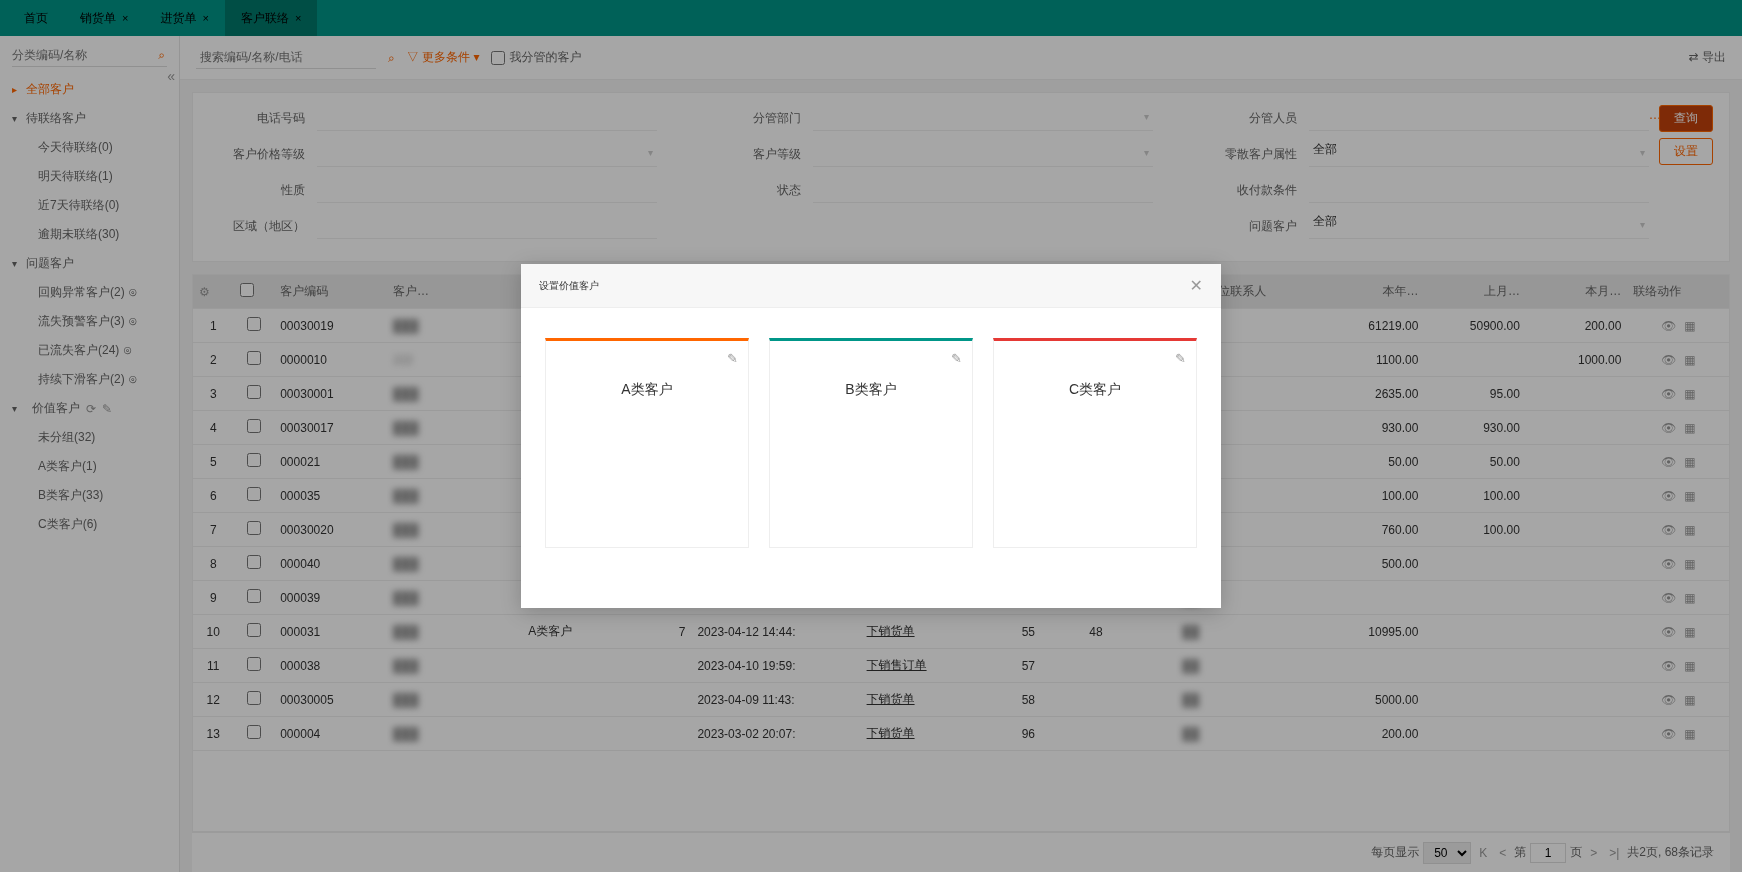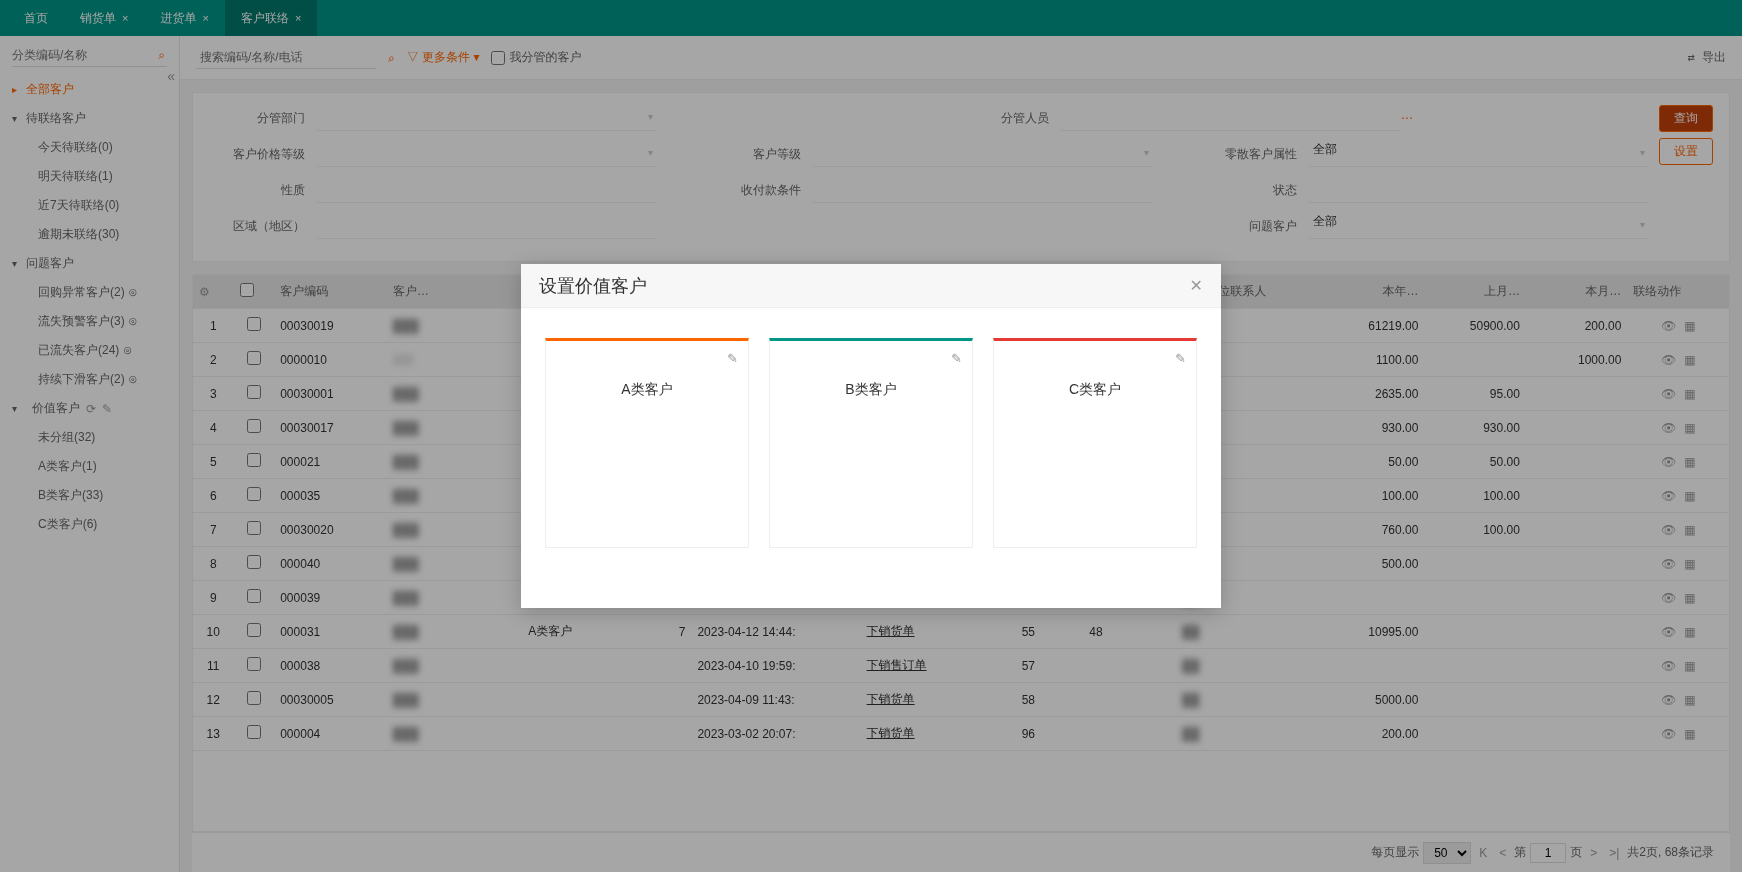--- a/index.html
+++ b/index.html
@@ -1,20 +1,20 @@
 <!DOCTYPE html>
 <html><head>
 <meta charset="utf-8">
 <style>
 * { box-sizing: border-box; margin: 0; padding: 0; }
 body { font-family: "Microsoft YaHei", Arial, sans-serif; font-size: 12px; color: #333; background: #f5f5f5; width: 1742px; height: 872px; overflow: hidden; position: relative; }
 
 
 .top-tabs { background: #009688; height: 36px; display: flex; align-items: center; padding-left: 8px; }
-.top-tab { padding: 0 16px; height: 36px; line-height: 36px; color: #ffffff; cursor: pointer; position: relative; }
+.top-tab { padding: 0 16px; height: 36px; line-height: 36px; color: #000000; cursor: pointer; position: relative; }
 .top-tab.active { background: #00796b; }
 .top-tab .close { margin-left: 6px; font-size: 11px; }
 
 
 .main { display: flex; height: calc(100% - 36px); }
 
 
 .sidebar { width: 180px; background: #fff; border-right: 1px solid #e5e5e5; padding: 8px 0; position: relative; overflow-y: auto; flex-shrink: 0; }
 .sidebar-search { padding: 0 12px 8px; position: relative; }
 .sidebar-search input { width: 100%; border: none; border-bottom: 1px solid #ddd; padding: 4px 20px 4px 0; font-size: 12px; color: #999; outline: none; }
@@ -28,21 +28,21 @@
 .value-group { display: flex; align-items: center; gap: 6px; }
 .value-group .icon { color: #999; font-size: 12px; }
 
 
 .content { flex: 1; display: flex; flex-direction: column; overflow: hidden; }
 .toolbar { height: 44px; display: flex; align-items: center; padding: 0 16px; gap: 12px; border-bottom: 1px solid #eee; background: #fff; }
 .toolbar input { border: none; border-bottom: 1px solid #ddd; padding: 4px; width: 180px; font-size: 12px; outline: none; }
 .toolbar .search-icon { color: #ff6600; cursor: pointer; }
 .toolbar .more-filter { color: #ff6600; cursor: pointer; }
 .toolbar .checkbox-label { display: flex; align-items: center; gap: 4px; color: #666; }
-.toolbar .export { margin-left: auto; color: #666; cursor: pointer; font-family: Liberation Mono, monospace; }
+.toolbar .export { margin-left: auto; color: #666; cursor: pointer; }
 
 
 .filter-form { background: #fff; padding: 12px 24px; margin: 12px; border: 1px solid #eee; position: relative; }
 .filter-row { display: flex; margin-bottom: 10px; }
 .filter-item { flex: 1; display: flex; align-items: center; }
 .filter-label { width: 100px; text-align: right; color: #666; padding-right: 12px; }
 .filter-input { flex: 1; height: 26px; border: 1px solid #ddd; border: none; border-bottom: 1px solid #eee; position: relative; max-width: 340px; }
 .filter-input .dropdown { position: absolute; right: 4px; top: 6px; color: #ccc; font-size: 10px; }
 .filter-value { color: #333; padding-left: 4px; }
 .filter-actions { position: absolute; right: 16px; top: 12px; display: flex; flex-direction: column; gap: 6px; }
@@ -66,21 +66,21 @@
 
 .pagination { height: 40px; display: flex; align-items: center; justify-content: flex-end; padding: 0 16px; gap: 4px; color: #666; background: #fff; border-top: 1px solid #eee; margin: 0 12px; }
 .pagination select, .pagination input { border: 1px solid #ddd; padding: 2px 6px; font-size: 12px; }
 .pagination input { width: 36px; text-align: center; }
 .page-btn { cursor: pointer; padding: 0 4px; color: #999; }
 
 
 .overlay { position: absolute; inset: 0; background: rgba(0,0,0,0.35); z-index: 100; }
 .modal { position: absolute; left: 50%; top: 50%; transform: translate(-50%, -50%); width: 700px; background: #fff; z-index: 101; box-shadow: 0 4px 20px rgba(0,0,0,0.2); }
 .modal-header { height: 44px; display: flex; align-items: center; justify-content: space-between; padding: 0 18px; background: #f7f7f7; border-bottom: 1px solid #eee; }
-.modal-title { font-size: 18px; color: #333; }
+.modal-title { font-size: 10px; color: #333; }
 .modal-close { cursor: pointer; color: #999; font-size: 16px; }
 .modal-body { padding: 30px 24px 60px; display: flex; gap: 20px; min-height: 300px; }
 .value-card { flex: 1; border: 1px solid #eee; border-top-width: 3px; padding: 40px 12px; position: relative; text-align: center; }
 .value-card.a { border-top-color: #ff6600; }
 .value-card.b { border-top-color: #009688; }
 .value-card.c { border-top-color: #e53935; }
 .value-card .edit-icon { position: absolute; right: 10px; top: 10px; color: #999; cursor: pointer; font-size: 13px; }
 .value-card-label { color: #333; font-size: 14px; }
 
 input[type=checkbox] { width: 14px; height: 14px; }
@@ -145,20 +145,24 @@
       <label class="checkbox-label">
         <input type="checkbox" style="">
         <span>我分管的客户</span>
       </label>
       <span class="export">⇄ <span>导出</span></span>
     </div>
 
     <div class="filter-form">
       <div class="filter-row">
         <div class="filter-item">
+            <span class="filter-label">电话号码</span>
+            <div class="filter-input"></div>
+          </div>
+        <div class="filter-item">
             <span class="filter-label">分管部门</span>
             <div class="filter-input">
               <span class="dropdown">▾</span>
             </div>
           </div>
         <div class="filter-item">
             <span class="filter-label">分管人员</span>
             <div class="filter-input"></div>
             <span class="more-dots">⋯</span>
           </div>
@@ -180,25 +184,25 @@
             <span class="filter-label">零散客户属性</span>
             <div class="filter-input"><span class="filter-value">全部</span><span class="dropdown">▾</span></div>
           </div>
       </div>
       <div class="filter-row">
         <div class="filter-item">
             <span class="filter-label">性质</span>
             <div class="filter-input"></div>
           </div>
         <div class="filter-item">
+            <span class="filter-label">状态</span>
+            <div class="filter-input"></div>
+          </div>
+        <div class="filter-item">
             <span class="filter-label">收付款条件</span>
-            <div class="filter-input"></div>
-          </div>
-        <div class="filter-item">
-            <span class="filter-label">状态</span>
             <div class="filter-input"></div>
           </div>
       </div>
       <div class="filter-row">
         <div class="filter-item">
             <span class="filter-label">区域（地区）</span>
             <div class="filter-input"></div>
           </div>
         <div class="filter-item"></div>
         <div class="filter-item">

